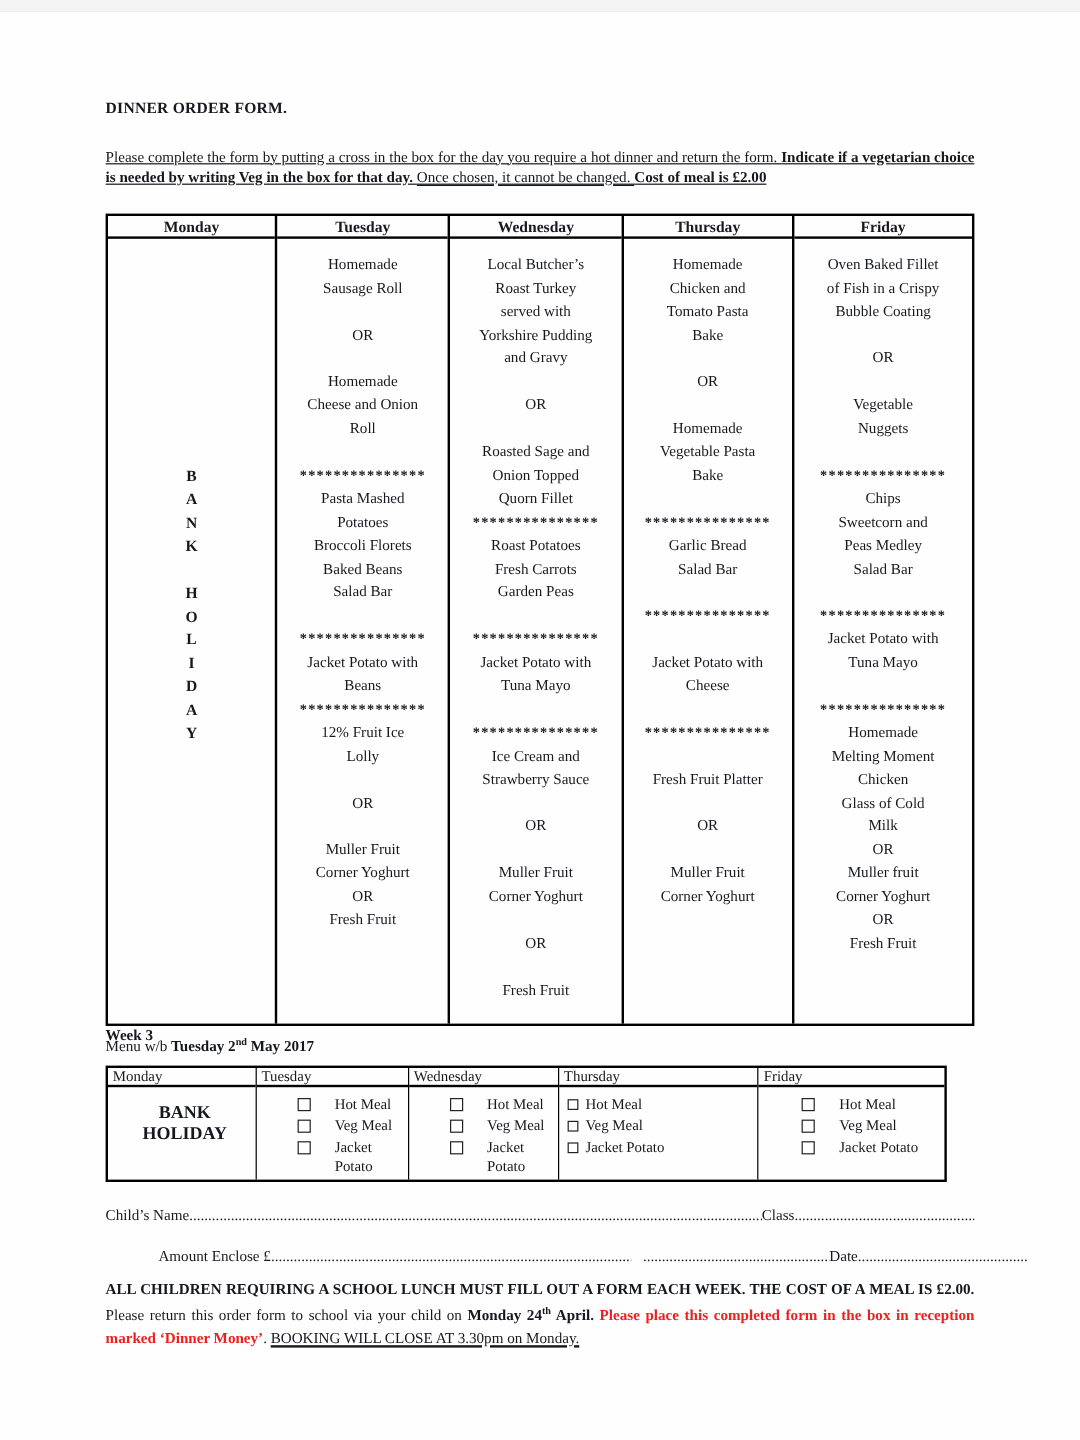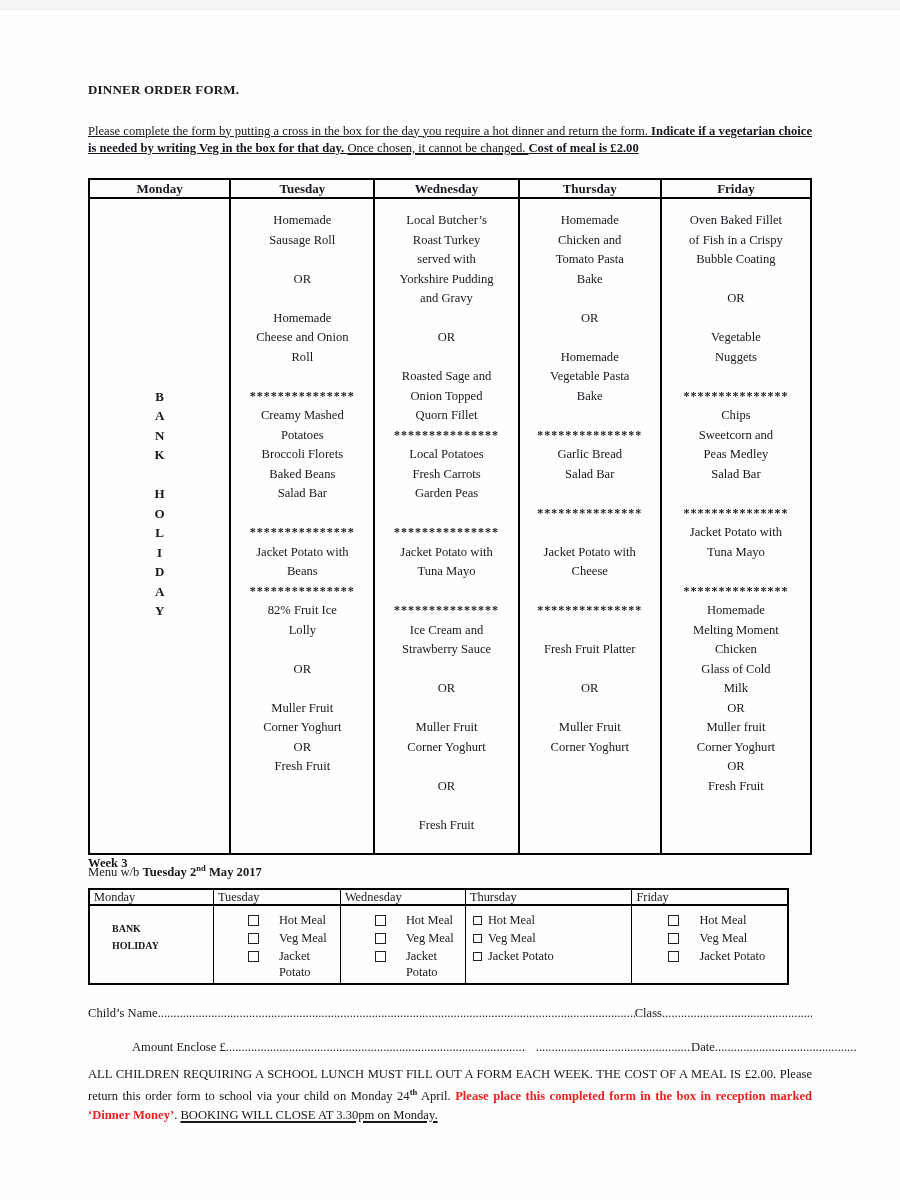--- a/index.html
+++ b/index.html
@@ -43,21 +43,21 @@
     position:absolute;top:888px;left:0;width:701px;height:97px;
     display:flex;border:2px solid #000;box-sizing:border-box;
   }
   .order-col{box-sizing:border-box;border-right:1.5px solid #000;}
   .order-col:last-child{border-right:none;}
   .order-col-header{
     height:16px;border-bottom:2px solid #000;box-sizing:border-box;
     font-size:12.4px;line-height:15px;padding-left:4px;
   }
   .order-col-body{padding-top:4px;}
-  .bank-label{font-weight:bold;font-size:10px;line-height:17px;padding-left:22px;}
+  .bank-label{font-weight:bold;font-size:15px;line-height:17px;padding-left:5px;text-align:center;}
   .order-col-body .bank-label:first-child{margin-top:10px;}
   .opt{display:flex;align-items:flex-start;margin-top:2px;line-height:16px;font-size:12.4px;}
   .cb{width:9px;height:9px;border:1.1px solid #222;margin-top:3px;flex:none;background:#fff;}
   .wide .opt{padding-left:34px;}
   .wide .cb{margin-right:20px;}
   .wide .opt-label{width:66px;}
   .wide-nowrap .opt{padding-left:36px;}
   .wide-nowrap .cb{margin-right:20px;}
   .wide-nowrap .opt-label{white-space:nowrap;}
   .compact .opt{padding-left:7px;}
@@ -71,21 +71,21 @@
   .amount-line{top:1040px;margin-left:44px;}
   .lead-grow{flex:1;}
   .lead-class{flex:0 0 150px;}
   .lead-a1{flex:0 0 300px;}
   .lead-a2{flex:1;}
   .lead-a3{flex:0 0 138px;}
   .gap8{flex:0 0 10px;}
 
   
   .closing{position:absolute;top:1052px;left:0;width:724px;font-size:12.6px;line-height:18.5px;text-align:justify;}
-  .closing .b{font-weight:normal;}
+  .closing .b{font-weight:bold;}
   .closing .red{font-weight:bold;}
   .closing .u{text-decoration:underline;text-underline-offset:2px;text-decoration-thickness:1.5px;}
 </style>
 </head>
 <body>
 
 <div class="page">
   <div class="scan-edge"></div>
   <div class="content">
 
@@ -126,31 +126,31 @@
             <div class="menu-line">Homemade</div>
             <div class="menu-line">Sausage Roll</div>
             <div class="menu-line">&nbsp;</div>
             <div class="menu-line">OR</div>
             <div class="menu-line">&nbsp;</div>
             <div class="menu-line">Homemade</div>
             <div class="menu-line">Cheese and Onion</div>
             <div class="menu-line">Roll</div>
             <div class="menu-line">&nbsp;</div>
             <div class="menu-line stars">***************</div>
-            <div class="menu-line">Creamy Mashed</div>
+            <div class="menu-line">Pasta Mashed</div>
             <div class="menu-line">Potatoes</div>
             <div class="menu-line">Broccoli Florets</div>
             <div class="menu-line">Baked Beans</div>
             <div class="menu-line">Salad Bar</div>
             <div class="menu-line">&nbsp;</div>
             <div class="menu-line stars">***************</div>
             <div class="menu-line">Jacket Potato with</div>
             <div class="menu-line">Beans</div>
             <div class="menu-line stars">***************</div>
-            <div class="menu-line">82% Fruit Ice</div>
+            <div class="menu-line">12% Fruit Ice</div>
             <div class="menu-line">Lolly</div>
             <div class="menu-line">&nbsp;</div>
             <div class="menu-line">OR</div>
             <div class="menu-line">&nbsp;</div>
             <div class="menu-line">Muller Fruit</div>
             <div class="menu-line">Corner Yoghurt</div>
             <div class="menu-line">OR</div>
             <div class="menu-line">Fresh Fruit</div>
           </div>
         </div>
@@ -162,21 +162,21 @@
             <div class="menu-line">served with</div>
             <div class="menu-line">Yorkshire Pudding</div>
             <div class="menu-line">and Gravy</div>
             <div class="menu-line">&nbsp;</div>
             <div class="menu-line">OR</div>
             <div class="menu-line">&nbsp;</div>
             <div class="menu-line">Roasted Sage and</div>
             <div class="menu-line">Onion Topped</div>
             <div class="menu-line">Quorn Fillet</div>
             <div class="menu-line stars">***************</div>
-            <div class="menu-line">Local Potatoes</div>
+            <div class="menu-line">Roast Potatoes</div>
             <div class="menu-line">Fresh Carrots</div>
             <div class="menu-line">Garden Peas</div>
             <div class="menu-line">&nbsp;</div>
             <div class="menu-line stars">***************</div>
             <div class="menu-line">Jacket Potato with</div>
             <div class="menu-line">Tuna Mayo</div>
             <div class="menu-line">&nbsp;</div>
             <div class="menu-line stars">***************</div>
             <div class="menu-line">Ice  Cream and</div>
             <div class="menu-line">Strawberry Sauce</div>

